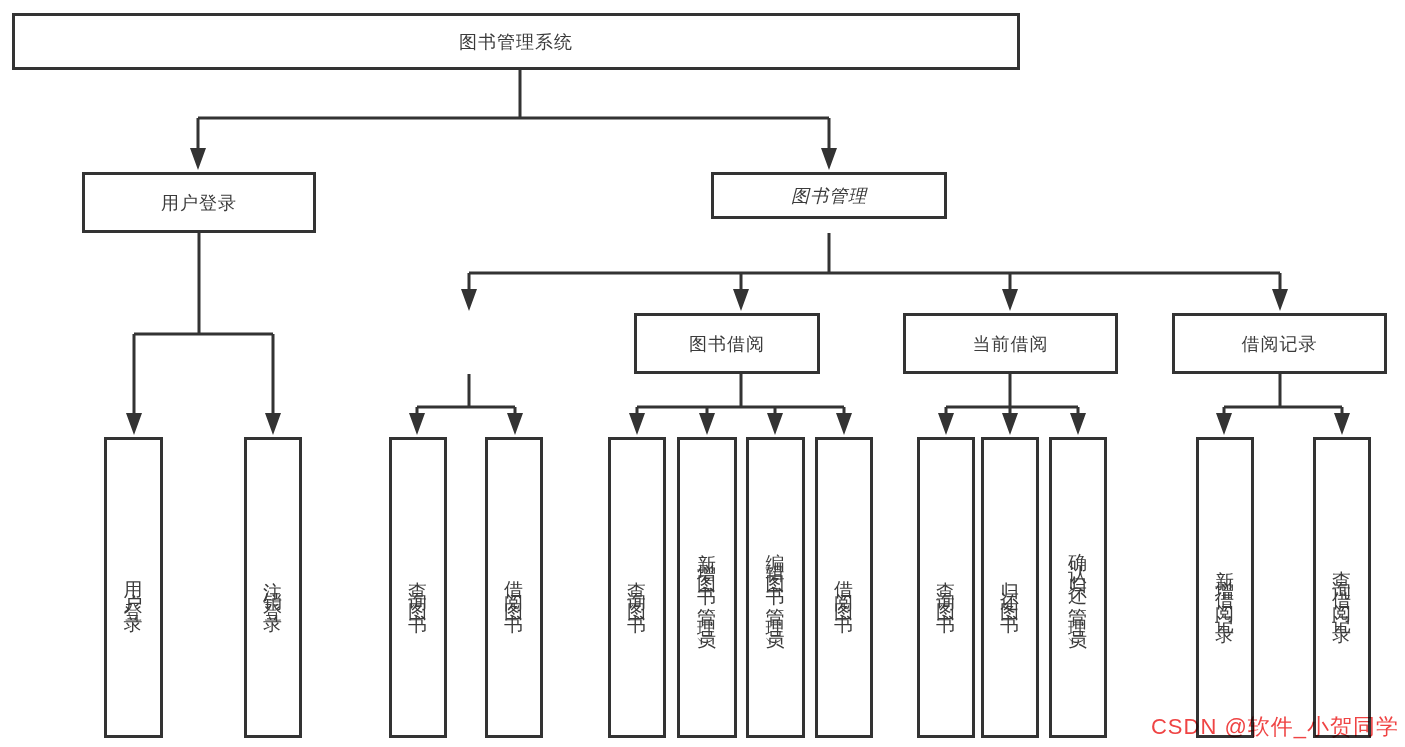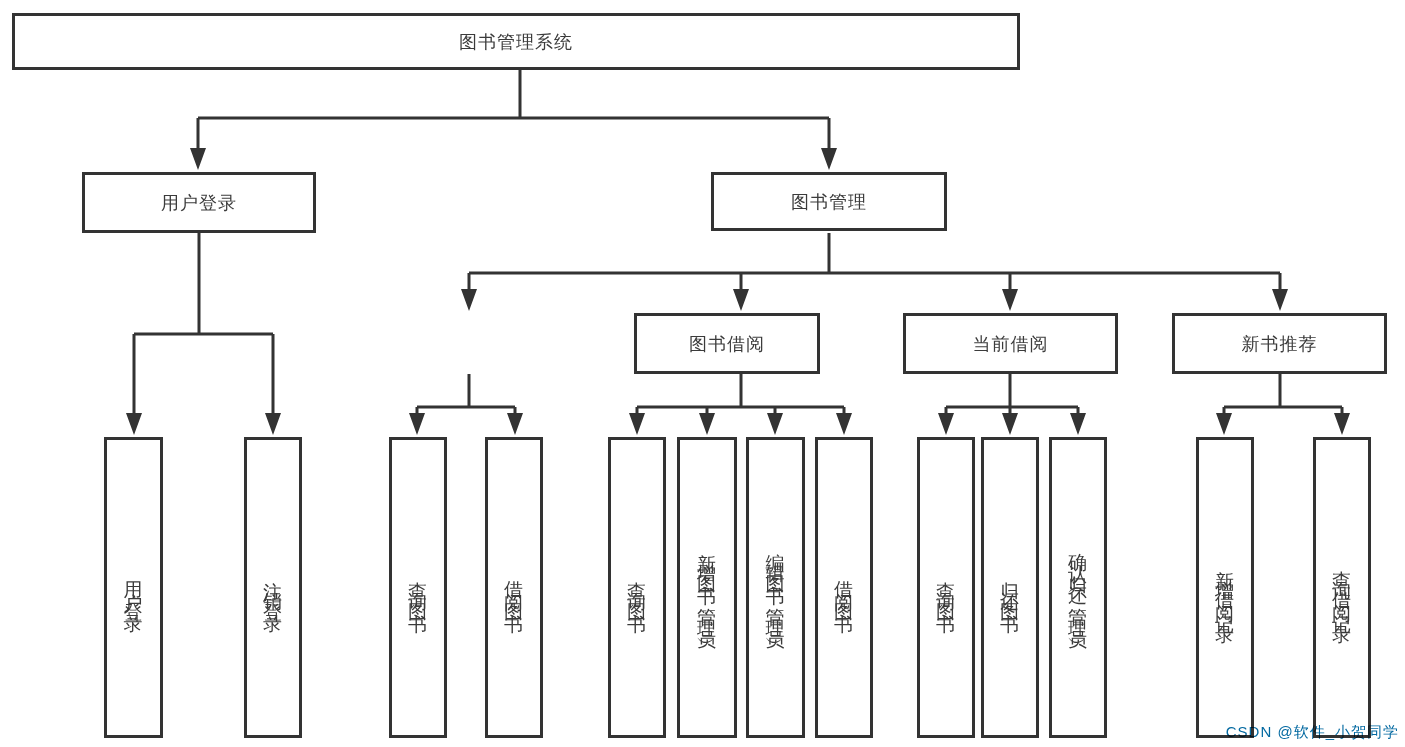--- a/index.html
+++ b/index.html
@@ -45,22 +45,22 @@
     writing-mode: vertical-rl;
     text-orientation: mixed;
     letter-spacing: 11px;
     line-height: 1;
     white-space: nowrap;
   }
   .watermark {
     position: absolute;
     right: 6px;
     bottom: 5px;
-    font-size: 15px;
-    color: #0369a1;
+    font-size: 22px;
+    color: #ef4444;
     letter-spacing: 1px;
     z-index: 3;
     mix-blend-mode: multiply;
     pointer-events: none;
   }
 </style>
 </head>
 <body>
 
 <div class="canvas">
@@ -96,32 +96,32 @@
       M1334 413 L1350 413 L1342 435 Z"></path>
   </svg>
 
   <div class="node node-h" style="left:12px; top:13px; width:1008px; height:57px;">
     <span>图书管理系统</span>
   </div>
 
   <div class="node node-h" style="left:82px; top:172px; width:234px; height:61px;">
     <span>用户登录</span>
   </div>
-  <div class="node node-h" style="left:711px; top:172px; width:236px; height:59px;">
+  <div class="node node-h" style="left:711px; top:172px; width:236px; height:47px;font-style:italic;">
     <span>图书管理</span>
   </div>
 
   <div class="node node-h" style="left:634px; top:313px; width:186px; height:61px;">
     <span>图书借阅</span>
   </div>
   <div class="node node-h" style="left:903px; top:313px; width:215px; height:61px;">
     <span>当前借阅</span>
   </div>
   <div class="node node-h" style="left:1172px; top:313px; width:215px; height:61px;">
-    <span>新书推荐</span>
+    <span>借阅记录</span>
   </div>
 
   <div class="node node-v" style="left:104px; top:437px; width:59px; height:301px;">
     <span class="vtext">用户登录</span>
   </div>
   <div class="node node-v" style="left:244px; top:437px; width:58px; height:301px;">
     <span class="vtext">注销登录</span>
   </div>
 
   <div class="node node-v" style="left:389px; top:437px; width:58px; height:301px;">

